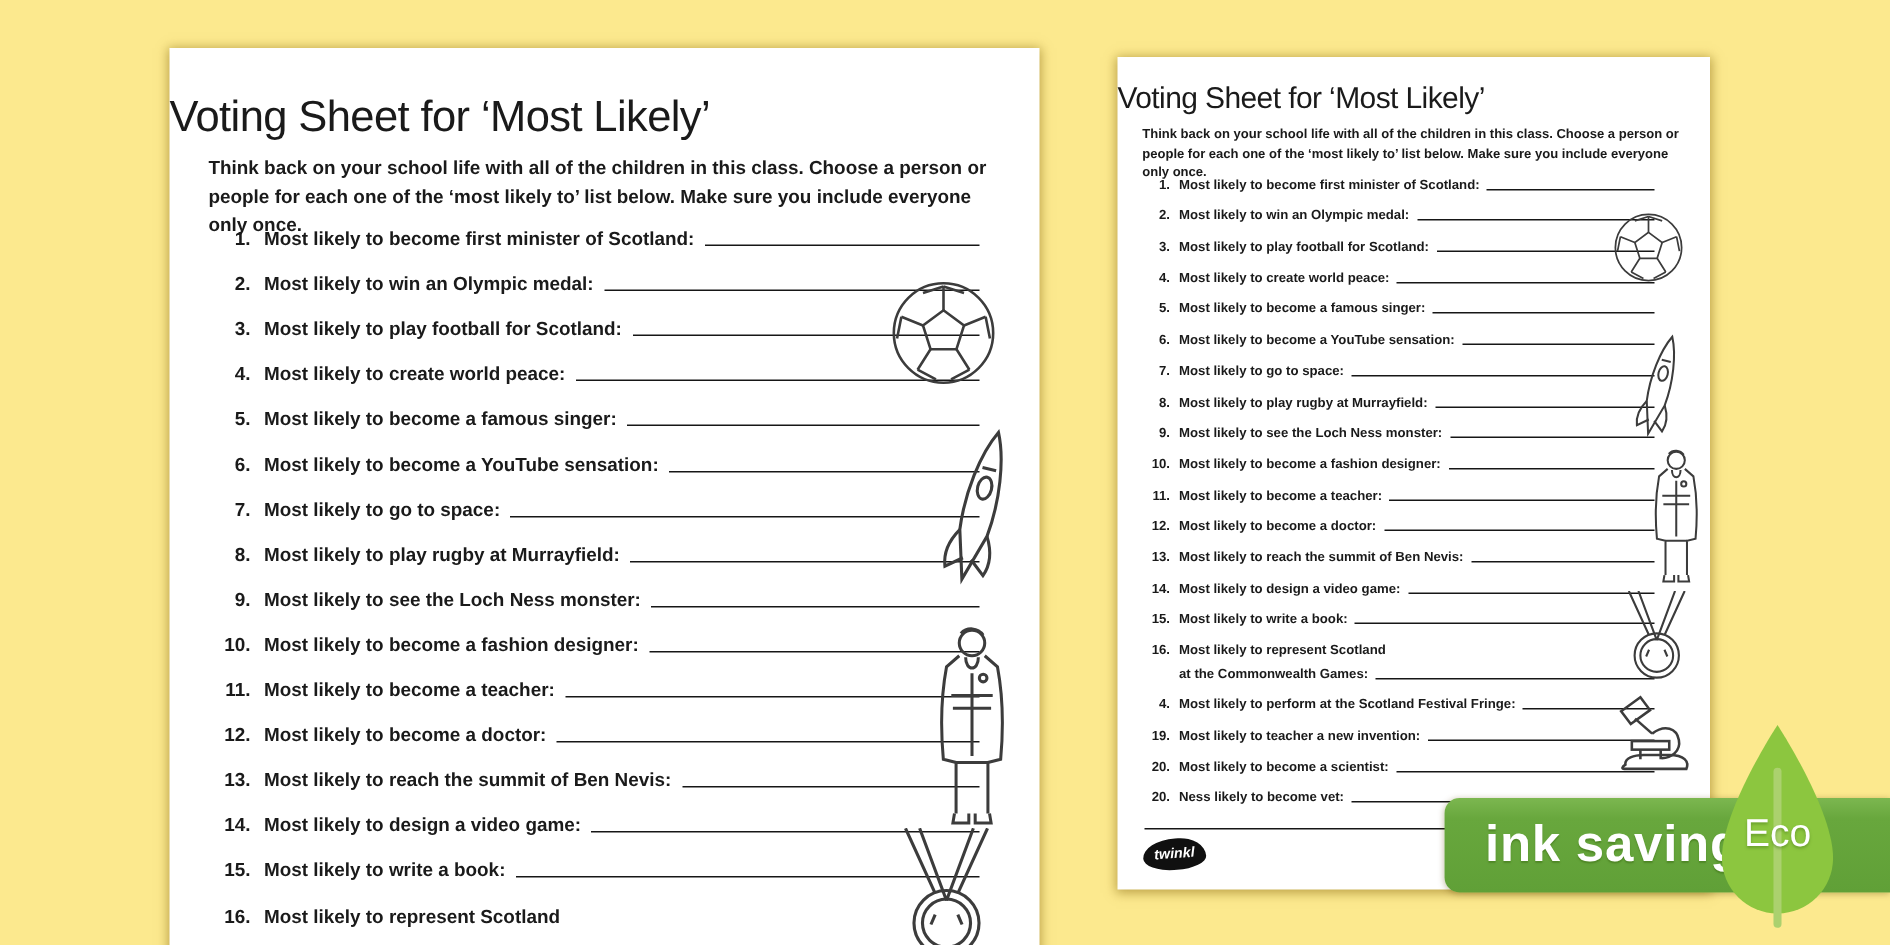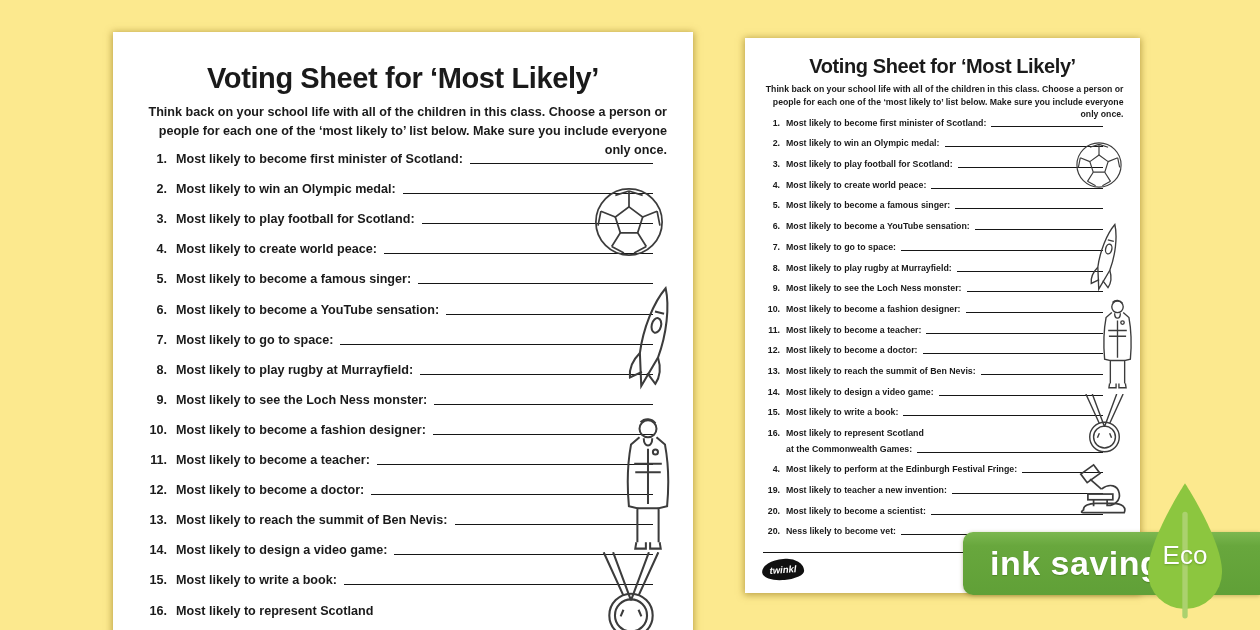--- a/index.html
+++ b/index.html
@@ -10,25 +10,25 @@
     color:#1a1a1a;
   }
   .sheet{
     position:absolute;background:#ffffff;
     box-shadow:0 1px 7px 1px rgba(134,104,14,0.55);
     z-index:1;
   }
   .sheet.left{left:113px;top:32px;width:580px;height:810px;}
   .sheet.right{left:745px;top:38px;width:395px;height:555px;}
 
-  .title{font-weight:bold;text-align:center;letter-spacing:-0.4px;}
+  .title{font-weight:normal;text-align:left;letter-spacing:-0.4px;}
   .sheet.left .title{margin-top:30px;font-size:29px;}
   .sheet.right .title{margin-top:17px;font-size:20px;}
 
-  .intro{font-weight:bold;text-align:right;margin:8px auto 0 auto;line-height:1.5;}
+  .intro{font-weight:bold;text-align:left;margin:8px auto 0 auto;line-height:1.5;}
   .sheet.left .intro{font-size:12.6px;max-width:528px;}
   .sheet.right .intro{font-size:8.7px;max-width:362px;margin-top:5px;line-height:1.45;}
 
   .list{position:absolute;left:0;right:0;}
   .sheet.left .list{top:104px;padding:0 40px 0 28px;}
   .sheet.right .list{top:69px;padding:0 37px 0 17px;}
 
   .row{display:flex;align-items:flex-end;font-weight:bold;}
   .sheet.left .row{height:30.1px;font-size:12.6px;}
   .sheet.right .row{height:20.7px;font-size:8.8px;}
@@ -299,21 +299,21 @@
     <span class="txt">Most likely to represent Scotland</span>
     <span class="fill"></span>
   </div>
       <div class="row cont">
     <span class="num"></span>
     <span class="txt">at the Commonwealth Games:</span>
     <span class="fill"></span>
   </div>
       <div class="row">
     <span class="num">4.</span>
-    <span class="txt">Most likely to perform at the Edinburgh Festival Fringe:</span>
+    <span class="txt">Most likely to perform at the Scotland Festival Fringe:</span>
     <span class="fill"></span>
   </div>
       <div class="row">
     <span class="num">19.</span>
     <span class="txt">Most likely to teacher a new invention:</span>
     <span class="fill"></span>
   </div>
       <div class="row">
     <span class="num">20.</span>
     <span class="txt">Most likely to become a scientist:</span>

